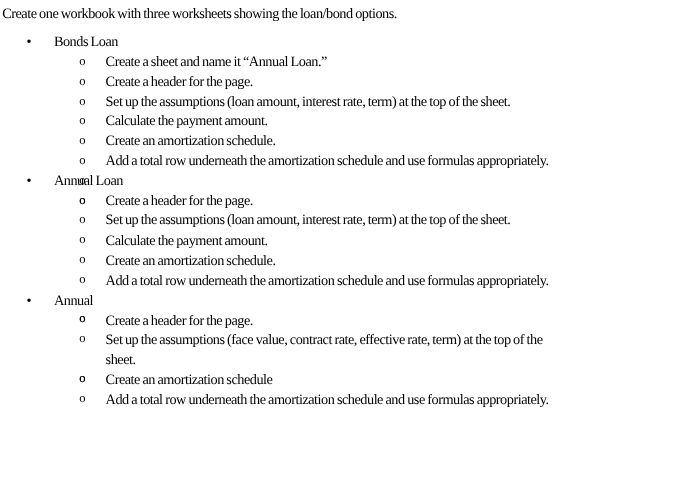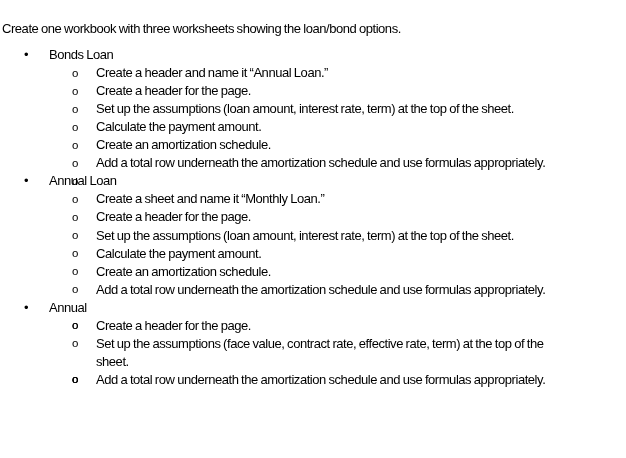--- a/index.html
+++ b/index.html
@@ -7,22 +7,22 @@
     width: 626px;
     height: 458px;
     background: #ffffff;
     overflow: hidden;
   }
   .doc {
     position: relative;
     box-sizing: border-box;
     width: 626px;
     height: 404px;
-    padding-top: 20px;
-    font-family: Liberation Sans, sans-serif;
+    padding-top: 3px;
+    font-family: Liberation Serif, serif;
     font-size: 13px;
     line-height: 18.05px;
     color: #000000;
     letter-spacing: -0.45px;
     word-spacing: -0.5px;
   }
   .intro {
     margin: 0 0 8px 0;
     padding-left: 2px;
   }
@@ -51,21 +51,21 @@
   <p class="intro">
     <span class="t">Create one workbook with three worksheets showing the loan/bond options.</span>
   </p>
 
   <div class="row l1">
     <span class="mk">•</span>
     <span class="t">Bonds Loan</span>
   </div>
   <div class="row l2">
     <span class="mk">o</span>
-    <span class="t">Create a header and name it “Annual Loan.”</span>
+    <span class="t">Create a sheet and name it “Annual Loan.”</span>
   </div>
   <div class="row l2">
     <span class="mk">o</span>
     <span class="t">Create a header for the page.</span>
   </div>
   <div class="row l2">
     <span class="mk">o</span>
     <span class="t">Set up the assumptions (loan amount, interest rate, term) at the top of the sheet.</span>
   </div>
   <div class="row l2">
@@ -83,21 +83,20 @@
   <div class="row l2">
     <span class="mk">o</span>
   </div>
 
   <div class="row l1">
     <span class="mk">•</span>
     <span class="t">Annual Loan</span>
   </div>
   <div class="row l2">
     <span class="mk">o</span>
-    <span class="t">Create a sheet and name it “Monthly Loan.”</span>
   </div>
   <div class="row l2">
     <span class="mk">o</span>
     <span class="t">Create a header for the page.</span>
   </div>
   <div class="row l2">
     <span class="mk">o</span>
     <span class="t">Set up the assumptions (loan amount, interest rate, term) at the top of the sheet.</span>
   </div>
   <div class="row l2">
@@ -127,19 +126,20 @@
   <div class="row l2">
     <span class="mk">o</span>
     <span class="t">Set up the assumptions (face value, contract rate, effective rate, term) at the top of the
 sheet.</span>
   </div>
   <div class="row l2">
     <span class="mk">o</span>
   </div>
   <div class="row l2">
     <span class="mk">o</span>
+    <span class="t">Create an amortization schedule</span>
   </div>
   <div class="row l2">
     <span class="mk">o</span>
     <span class="t">Add a total row underneath the amortization schedule and use formulas appropriately.</span>
   </div>
 
 </div>
 
 </body></html>

